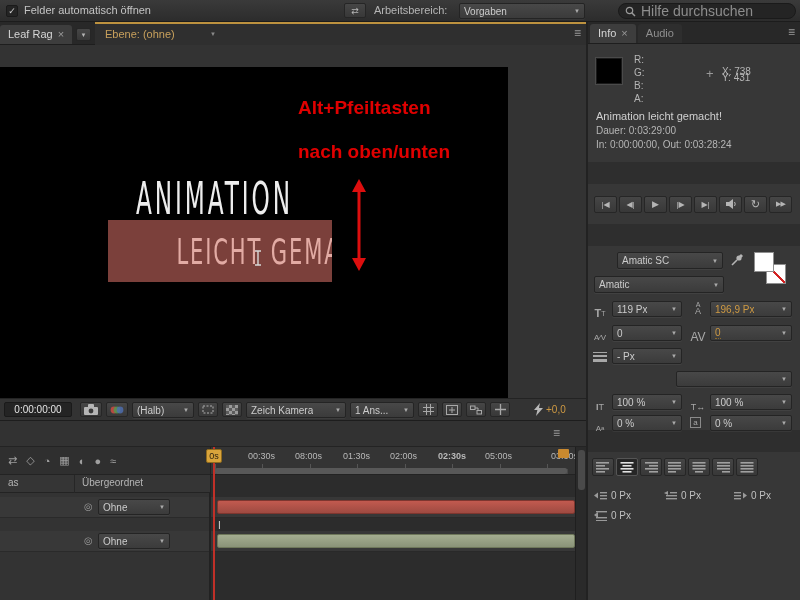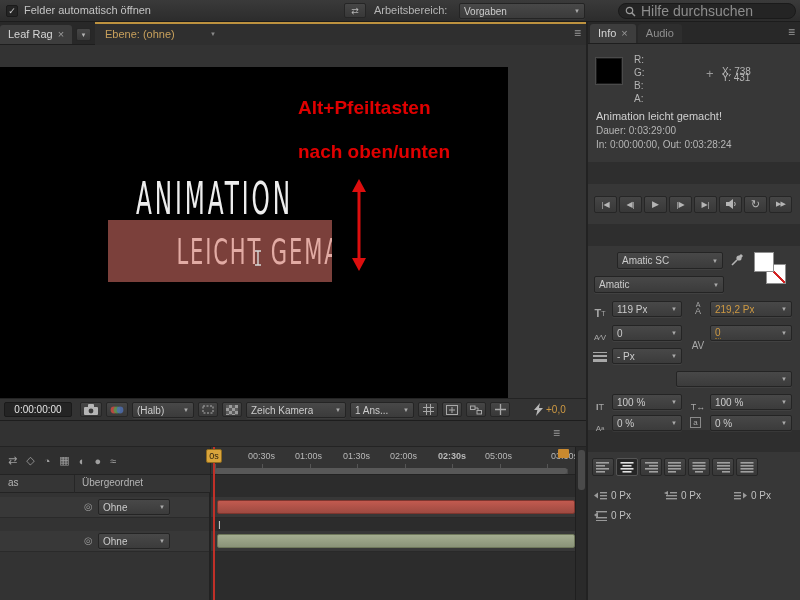--- a/index.html
+++ b/index.html
@@ -166,21 +166,21 @@
     <span class="tx" style="color:#9f9f9f;">◇</span>
     <span class="tx" style="color:#9f9f9f;">◔</span>
     <span class="tx" style="color:#9f9f9f;">▦</span>
     <span class="tx" style="color:#9f9f9f;">◐</span>
     <span class="tx" style="color:#9f9f9f;">●</span>
     <span class="tx" style="color:#9f9f9f;">≈</span>
   </div>
 
   <div class="abs" style="left:210px;top:26px;width:365px;height:28px;background:#343434;border-left:1px solid #222;border-bottom:1px solid #232323;overflow:hidden;background-image:repeating-linear-gradient(to right,#555 0 1px,transparent 1px 47.5px),repeating-linear-gradient(to right,#484848 0 1px,transparent 1px 9.5px);background-size:100% 10px,100% 5px;background-position:4px bottom,4px bottom;background-repeat:no-repeat;">
     <span class="rlabel" style="left:37px;">00:30s</span>
-    <span class="rlabel" style="left:84px;">01:00s</span>
+    <span class="rlabel" style="left:84px;">08:00s</span>
     <span class="rlabel" style="left:132px;">01:30s</span>
     <span class="rlabel" style="left:179px;">02:00s</span>
     <span class="rlabel" style="left:227px;font-weight:bold;">02:30s</span>
     <span class="rlabel" style="left:274px;">05:00s</span>
     <span class="rlabel" style="left:340px;">03:30s</span>
     <span class="abs" style="left:4px;top:21px;width:352px;height:6px;background:#585858;border-radius:2px;"></span>
     <span class="abs" style="left:347px;top:2px;width:11px;height:9px;background:#c9892f;border-radius:1px;"></span>
   </div>
 
   <div class="abs" style="left:0;top:54px;width:210px;height:18px;background:#353535;border-bottom:1px solid #232323;">
@@ -321,30 +321,30 @@
     </span>
   <div class="abs dd" style="left:24px;top:55px;width:70px;">
     <span class="val">119 Px</span>
     <span class="arr">▼</span>
   </div>
   <span class="abs cicon" style="left:102px;top:54px;flex-direction:column;align-items:center;line-height:7px;">
       <span style="font-size:7px;">A</span>
       <span style="font-size:9px;">A</span>
     </span>
   <div class="abs dd" style="left:122px;top:55px;width:82px;">
-    <span class="val amber">219,2 Px</span>
+    <span class="val amber">196,9 Px</span>
     <span class="arr">▼</span>
   </div>
 
   <span class="abs cicon" style="left:4px;top:80px;font-size:8px;">A⁄V</span>
   <div class="abs dd" style="left:24px;top:79px;width:70px;">
     <span class="val">0</span>
     <span class="arr">▼</span>
   </div>
-  <span class="abs cicon" style="left:102px;top:88px;font-size:10px;">AV</span>
+  <span class="abs cicon" style="left:102px;top:80px;font-size:12px;">AV</span>
   <div class="abs dd" style="left:122px;top:79px;width:82px;">
     <span class="val hot">0</span>
     <span class="arr">▼</span>
   </div>
 
   <span class="abs" style="left:5px;top:104px;width:14px;">
     <span style="display:block;height:1px;background:#a8a8a8;margin:2px 0;"></span>
     <span style="display:block;height:2px;background:#a8a8a8;margin:2px 0;"></span>
     <span style="display:block;height:3px;background:#a8a8a8;margin:2px 0;"></span>
   </span>

